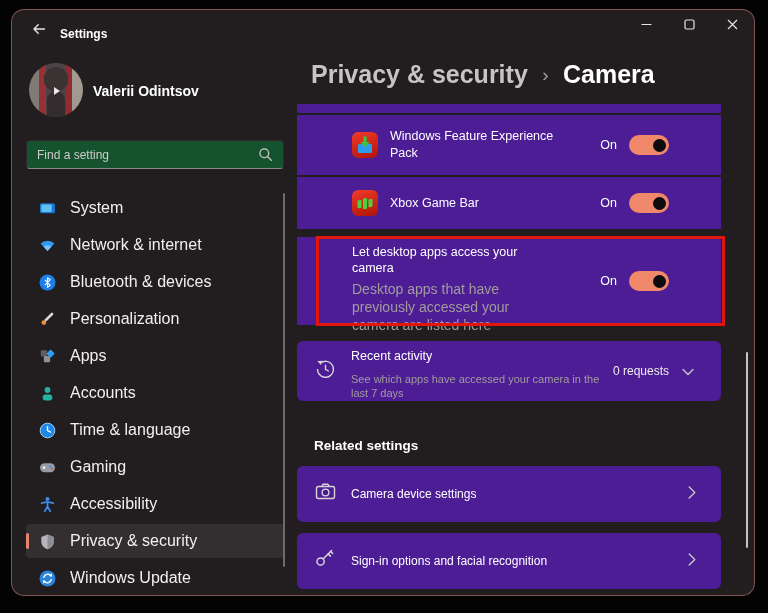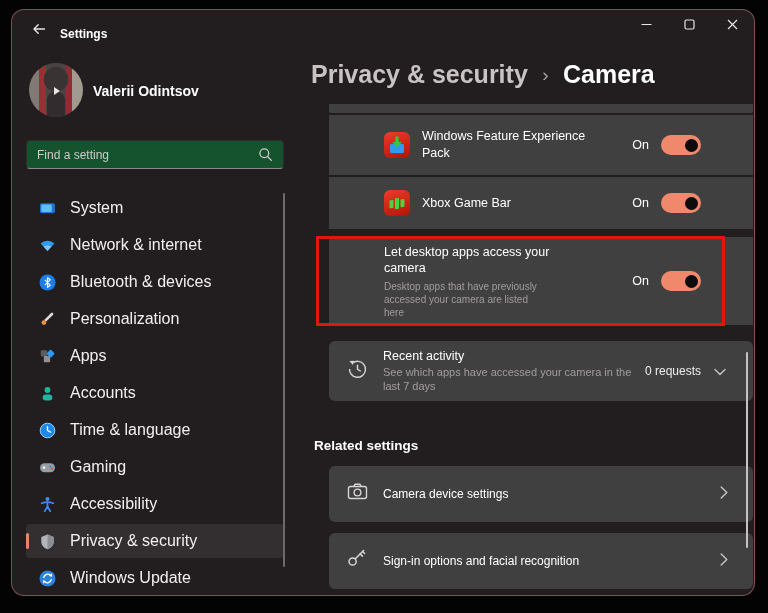--- a/index.html
+++ b/index.html
@@ -46,50 +46,50 @@
   .nav-label { margin-left:14px; font-size:16px; color:#f2eff0; white-space:nowrap; }
 
   .side-scroll { position:absolute; left:271px; top:183px; width:2px; height:374px; background:#6e696a; border-radius:1px; }
 
   
   .main-header { position:absolute; left:299px; top:50px; white-space:nowrap; }
   .crumb-parent { font-size:25px; font-weight:600; color:#c9c3c4; }
   .crumb-sep { font-size:19px; color:#a8a2a3; margin:0 10px; vertical-align:2px; }
   .crumb-current { font-size:25px; font-weight:bold; color:#ffffff; }
 
-  .row, .card { position:absolute; left:317px; width:424px; background:#404040; }
+  .row, .card { position:absolute; left:285px; width:424px; background:#4c1d95; }
   .card { border-radius:6px; }
   .row-partial { top:94px; height:9px; border-radius:0 0 2px 2px; }
   .row-1 { top:105px; height:60px; }
   .row-2 { top:167px; height:52px; }
   .row-desktop { top:227px; height:88px; }
   .card-recent { top:331px; height:60px; }
   .card-link1 { top:456px; height:56px; }
   .card-link2 { top:523px; height:56px; }
 
   .app-icon { position:absolute; left:55px; top:50%; transform:translateY(-50%); width:26px; height:26px;
     border-radius:6px; background:linear-gradient(160deg,#ef3b2a,#b01407); overflow:hidden; }
   .row-title-indent { position:absolute; left:93px; top:50%; transform:translateY(-50%);
     font-size:12.5px; color:#ffffff; width:172px; line-height:1.35; }
   .toggle-wrap { position:absolute; right:52px; top:50%; transform:translateY(-50%); display:flex; align-items:center; gap:12px; }
   .toggle-label { font-size:12.5px; color:#ffffff; }
   .toggle { position:relative; width:40px; height:20px; border-radius:10px; background:#f0886c; border:none; cursor:pointer; }
   .toggle .knob { position:absolute; right:3px; top:3.5px; width:13px; height:13px; border-radius:50%; background:#0d0b0c; }
 
   .desktop-text { position:absolute; left:55px; top:7px; }
   .desktop-title { font-size:12.5px; color:#ffffff; width:168px; line-height:1.3; }
-  .desktop-desc { margin-top:3px; font-size:10px; color:#a29c9d; width:162px; line-height:1.32; }
+  .desktop-desc { margin-top:3px; font-size:14px; color:#a29c9d; width:162px; line-height:1.32; }
 
   .annotation-box { position:absolute; left:304px; top:226px; width:409px; height:90px;
     border:3px solid #e1170e; pointer-events:none; z-index:6; }
 
   .outline-icon { position:absolute; left:17px; top:50%; transform:translateY(-50%); }
   .card-text { position:absolute; left:54px; top:8px; }
   .card-title { font-size:12.5px; color:#ffffff; }
-  .card-desc { margin-top:2px; font-size:11px; color:#a29c9d; width:264px; line-height:1.3; }
+  .card-desc { margin-top:9px; font-size:11px; color:#a29c9d; width:264px; line-height:1.3; }
   .card-right { position:absolute; right:27px; top:50%; transform:translateY(-50%); display:flex; align-items:center; gap:13px; }
   .card-value { font-size:12px; color:#f0edee; }
 
   .link-label { position:absolute; left:54px; top:50%; transform:translateY(-50%); font-size:12px; color:#ffffff; }
   .link-chevron { position:absolute; right:25px; top:50%; transform:translateY(-50%); }
 
   .section-heading { position:absolute; left:302px; top:428px; font-size:13.5px; font-weight:bold; color:#ffffff; }
 
   .main-scroll { position:absolute; left:734px; top:342px; width:2px; height:196px; background:#c6c1c2; border-radius:1px; }
 </style>

